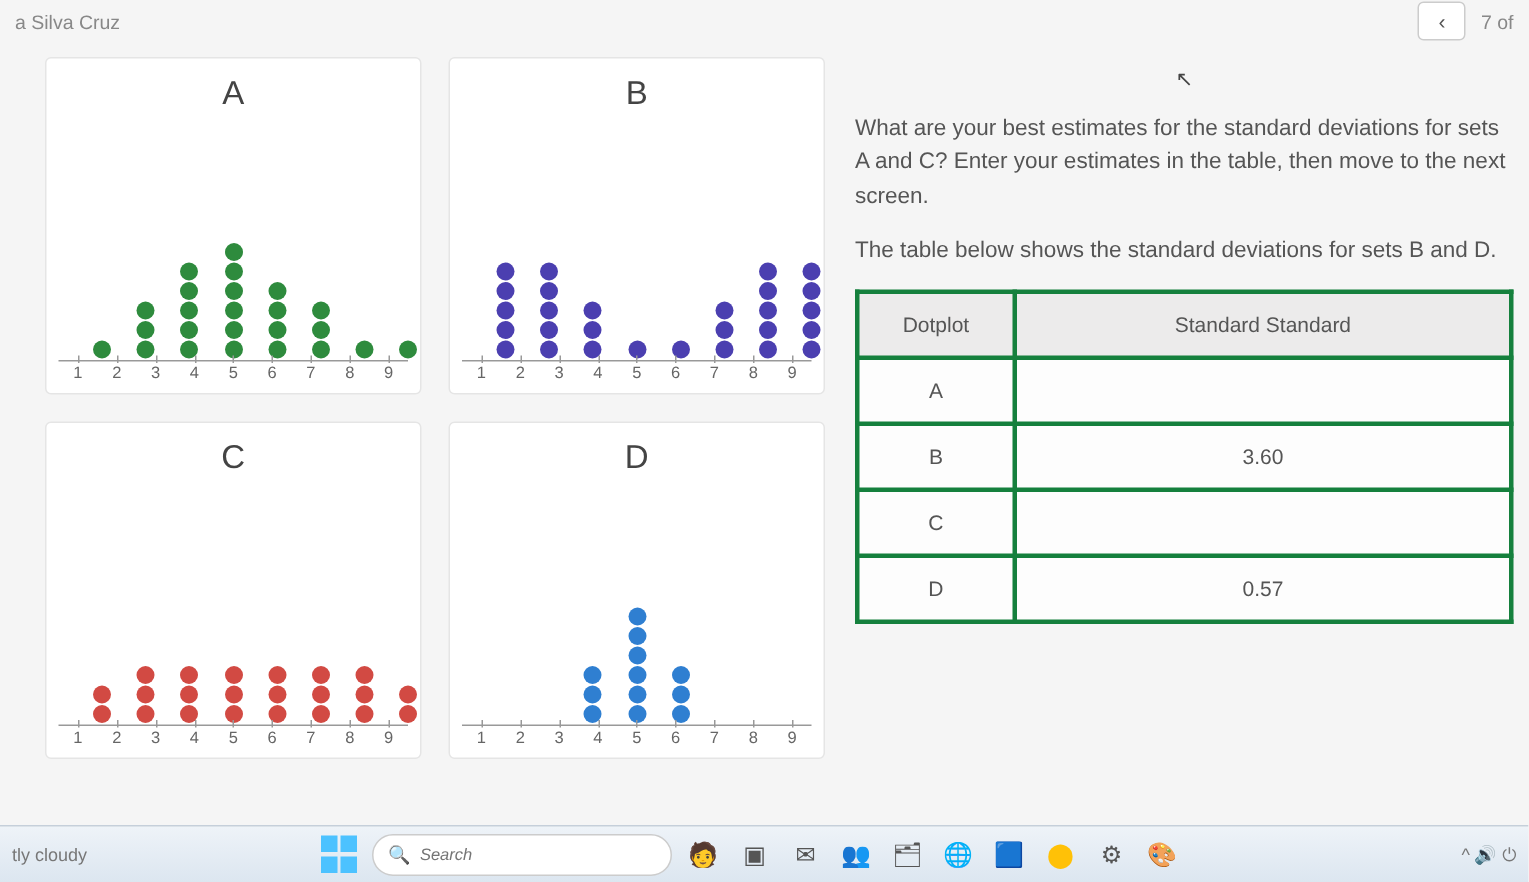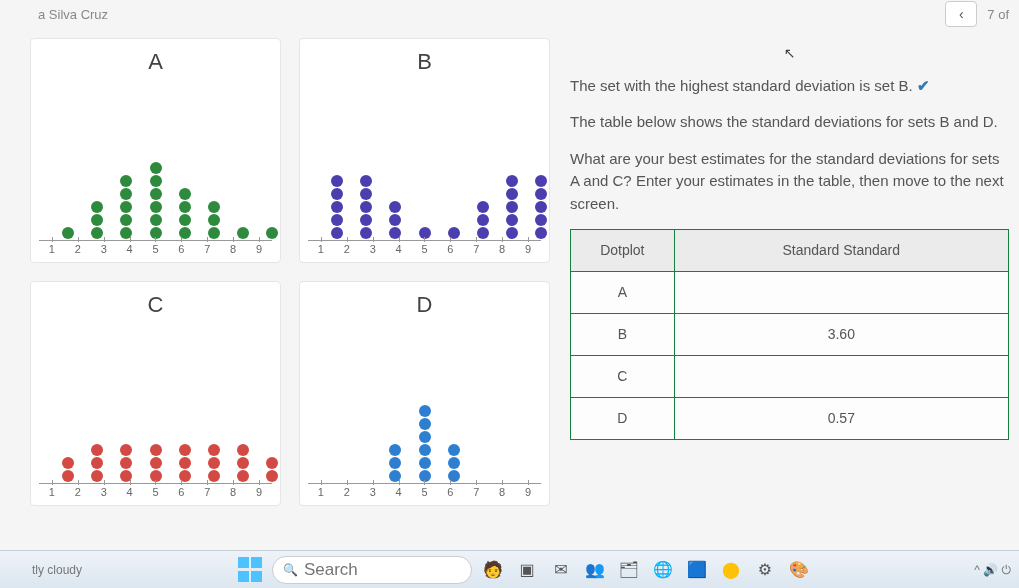--- a/index.html
+++ b/index.html
@@ -13,21 +13,20 @@
     color: #555;
   }
   .top-bar {
     display: flex;
     justify-content: space-between;
     align-items: center;
     padding: 4px 10px;
     font-size: 13px;
     color: #888;
     height: 28px;
-    margin-left: 28px;
   }
   .top-right { display:flex; align-items:center; gap:10px;}
   .nav-btn {
     border: 1px solid #ccc;
     background: #fff;
     width: 32px;
     height: 26px;
     border-radius: 4px;
     display:flex;
     align-items:center;
@@ -110,21 +109,21 @@
   .x-mark { color: #d9534f; font-weight: bold; }
   .check-mark { color: #337ab7; font-weight: bold; }
   .cursor { font-size: 14px; color:#444;}
   table.sd {
     border-collapse: collapse;
     width: 100%;
     font-size: 14px;
     margin-top: 10px;
   }
   table.sd th, table.sd td {
-    border: 1px solid #15803d;
+    border: 3px solid #15803d;
     padding: 10px 8px;
     text-align: center;
     background: #fdfdfd;
   }
   table.sd th { background: #ecebeb; font-weight: normal; color:#555;}
   .sd-input {
     width: 100%;
     border: none;
     text-align: center;
     font-size: 14px;
@@ -139,40 +138,41 @@
     height: 38px;
     background: linear-gradient(#eef3f8,#dce6f0);
     border-top: 1px solid #c5cfda;
     display: flex;
     align-items: center;
     padding: 0 8px;
     gap: 8px;
     font-size: 12px;
     color:#555;
   }
-  .taskbar .weather { flex: 0 0 70px; color:#777;margin-left:24px;}
+  .taskbar .weather { flex: 0 0 70px; color:#777;}
   .taskbar .start {
     width: 26px; height:26px;
     display:flex; flex-wrap:wrap;
     gap:2px;
   }
   .taskbar .start div{ width:11px; height:11px; }
   .taskbar .search {
     display:flex; align-items:center;
     background:#fff;
     border:1px solid #ccc;
     border-radius: 14px;
     height: 28px;
     padding: 0 10px;
     width: 200px;
     gap:6px;
   }
   .taskbar .search input{
-    border:none; outline:none; font-size:17px; width:100%;
+    border:none; outline:none; font-size:11px; width:100%;
     background:transparent;
+    font-style:italic;
   }
   .taskbar .tb-icon {
     width:26px; height:26px; border-radius:6px;
     display:flex; align-items:center; justify-content:center;
     font-size:16px;
   }
   .taskbar .right-tray { margin-left:auto; display:flex; gap:6px; color:#777; font-size:12px; align-items:center;}
 </style>
 </head>
 <body>
@@ -391,26 +391,22 @@
           <span>8</span>
           <span>9</span>
         </div>
       </div>
     </div>
 
   <div class="right">
     <p style="text-align:center; margin-top:-6px; margin-bottom:10px;">
       <span class="cursor">↖</span>
     </p>
-    <p>
-      <span>The set with the highest standard deviation is set B. </span>
-      <span class="check-mark">✔</span>
-    </p>
+    <p>What are your best estimates for the standard deviations for sets A and C? Enter your estimates in the table, then move to the next screen.</p>
     <p>The table below shows the standard deviations for sets B and D.</p>
-    <p>What are your best estimates for the standard deviations for sets A and C? Enter your estimates in the table, then move to the next screen.</p>
 
     <table class="sd">
       <thead>
         <tr>
           <th>Dotplot</th>
           <th>Standard Standard</th>
         </tr>
       </thead>
       <tbody id="sd-body">
           <tr>

